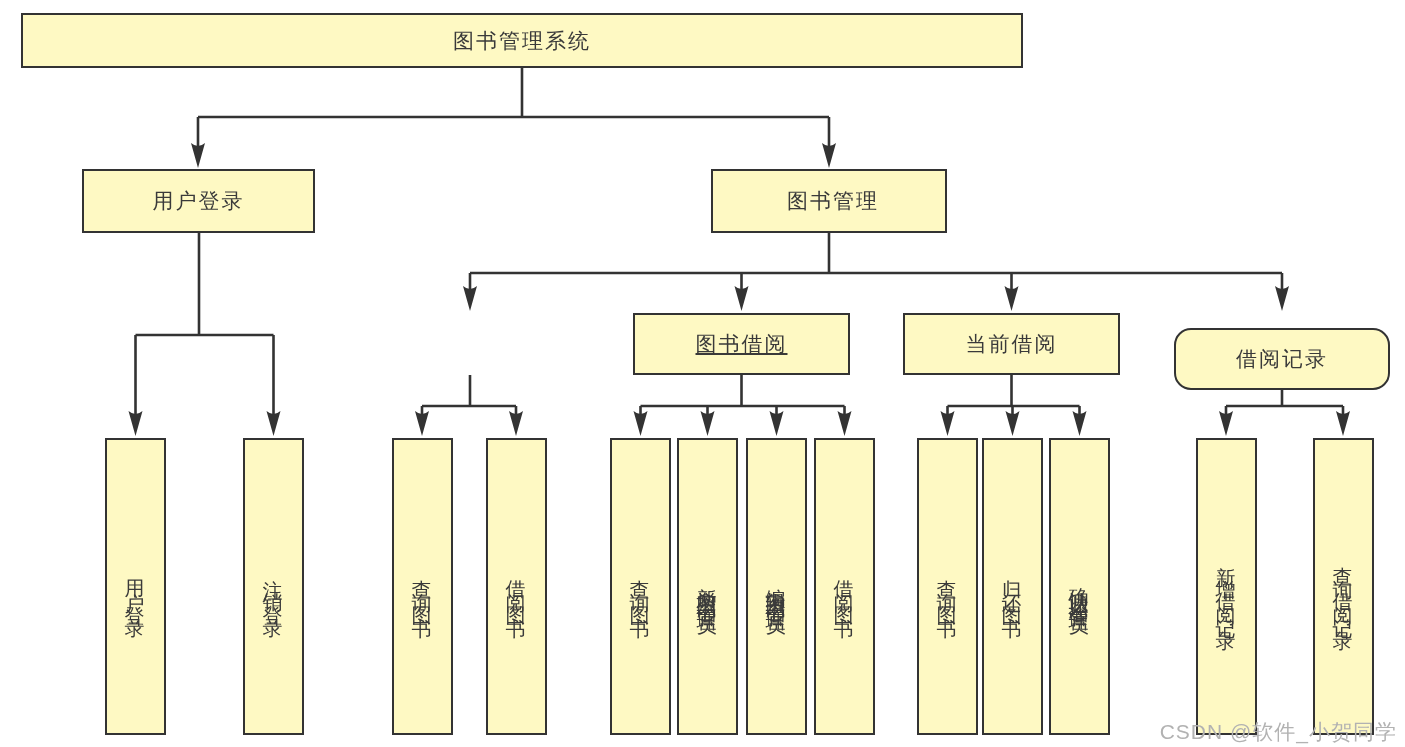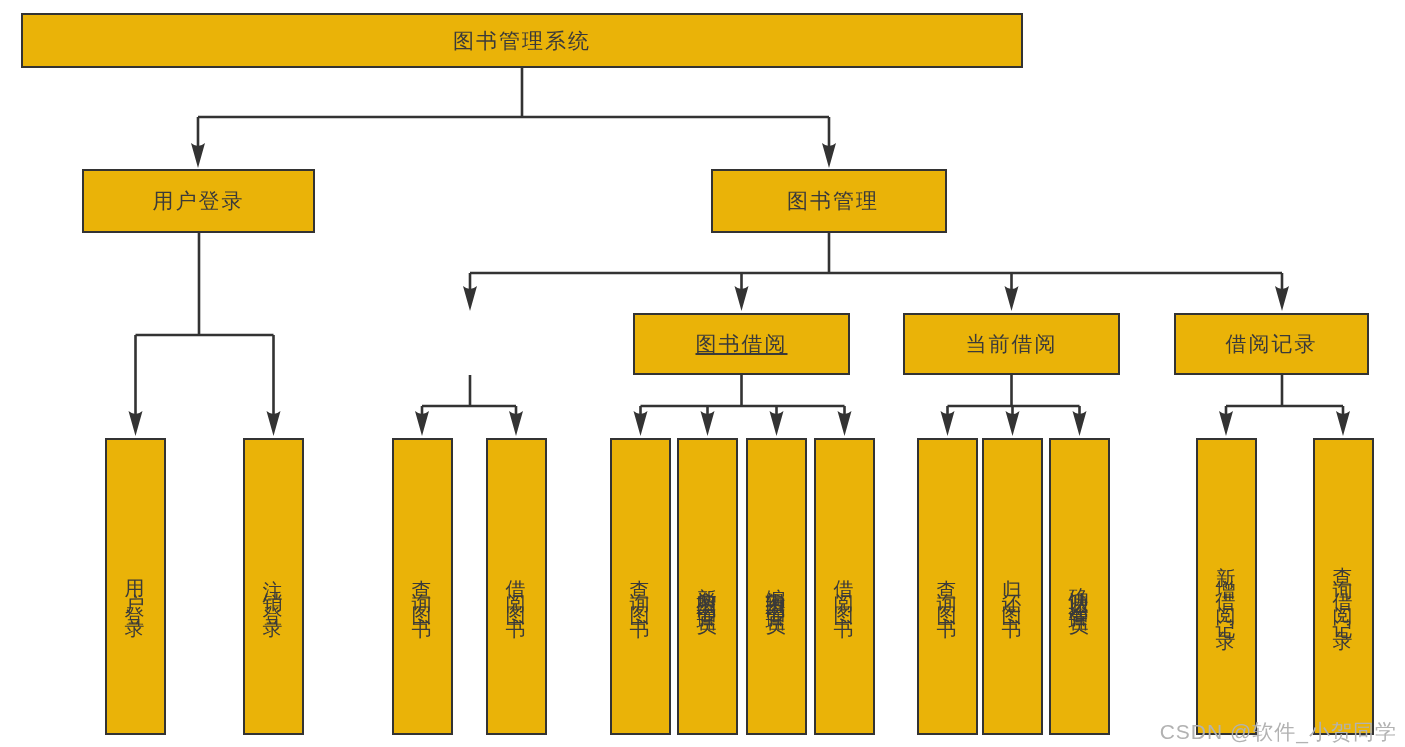--- a/index.html
+++ b/index.html
@@ -10,21 +10,21 @@
     font-family:"Liberation Sans","DejaVu Sans",sans-serif;
     overflow:hidden;
   }
   svg.wires{position:absolute;left:0;top:0;width:1405px;height:747px;}
   .wire{stroke:var(--line,#333);stroke-width:2.6;fill:none;}
   .head{fill:var(--line,#333);stroke:none;}
   .node{
     position:absolute;
     box-sizing:border-box;
     border:2.5px solid var(--line,#333);
-    background:#eab308;
+    background:#fef9c3;
     display:flex;align-items:center;justify-content:center;
     font-size:21px;letter-spacing:2px;
     color:var(--text,#3a3a3a);
     white-space:nowrap;
   }
   .leaf{
     writing-mode:vertical-rl;
     font-size:20px;
     letter-spacing:13px;
     padding-top:6px;
@@ -84,21 +84,21 @@
       M1343 436 L1336 411 Q1343 417 1350 411 Z"></path>
   </svg>
 
   <div class="node" style="left:21px;top:13px;width:1002px;height:55px;">图书管理系统</div>
 
   <div class="node" style="left:82px;top:169px;width:233px;height:64px;">用户登录</div>
   <div class="node" style="left:711px;top:169px;width:236px;height:64px;padding-left:8px;">图书管理</div>
 
   <div class="node" style="left:633px;top:313px;width:217px;height:62px;text-decoration:underline;">图书借阅</div>
   <div class="node" style="left:903px;top:313px;width:217px;height:62px;">当前借阅</div>
-  <div class="node" style="left:1174px;top:313px;width:195px;height:62px;">借阅记录</div>
+  <div class="node" style="left:1174px;top:328px;width:216px;height:62px;border-radius:17px;">借阅记录</div>
 
   <div class="node leaf" style="left:105px;top:438px;width:61px;height:297px;">用户登录</div>
   <div class="node leaf" style="left:243px;top:438px;width:61px;height:297px;">注销登录</div>
 
   <div class="node leaf" style="left:392px;top:438px;width:61px;height:297px;">查询图书</div>
   <div class="node leaf" style="left:486px;top:438px;width:61px;height:297px;">借阅图书</div>
 
   <div class="node leaf" style="left:610px;top:438px;width:61px;height:297px;">查询图书</div>
   <div class="node leaf tight" style="left:677px;top:438px;width:61px;height:297px;">新增图书（管理员）</div>
   <div class="node leaf tight" style="left:746px;top:438px;width:61px;height:297px;">编辑图书（管理员）</div>

